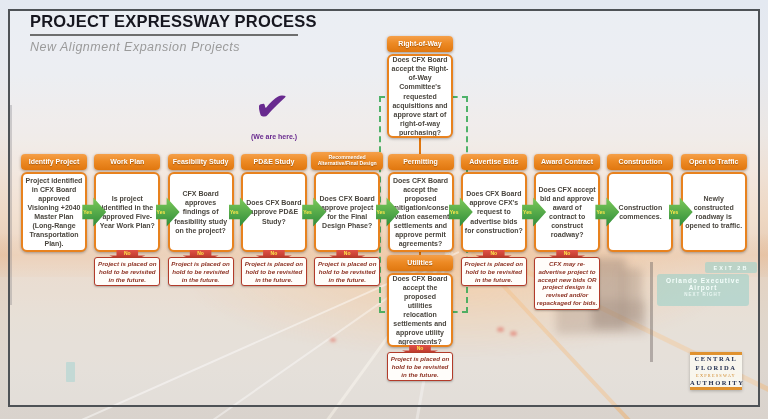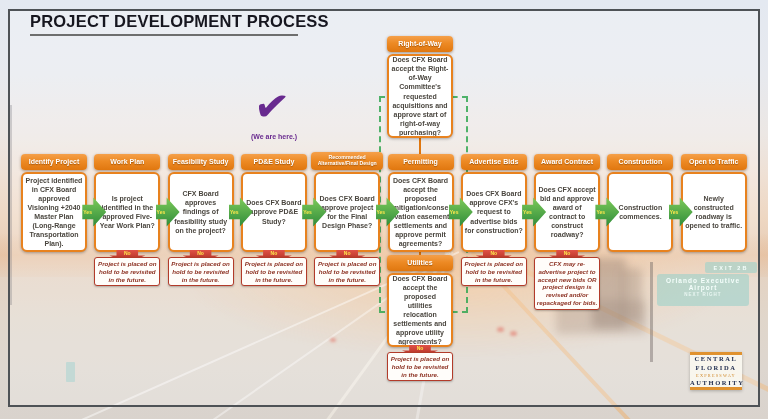--- a/index.html
+++ b/index.html
@@ -108,22 +108,23 @@
   <div class="cfx-logo">
     <div class="bar"></div>
     <div class="l1">CENTRAL</div>
     <div class="l2">FLORIDA</div>
     <div class="l3">EXPRESSWAY</div>
     <div class="l4">AUTHORITY</div>
     <div class="bar"></div>
   </div>
 
   <div class="titleblock">
-    <div class="title">PROJECT DEVELOPMENT PROCESS</div>
+    <div class="title">PROJECT EXPRESSWAY PROCESS</div>
     <div class="rule"></div>
+    <div class="subtitle">New Alignment Expansion Projects</div>
   </div>
 
   <div class="dashed-zone"></div>
   <div class="vline" style="left:419px;top:136px;height:20px;"></div>
   <div class="vline" style="left:419px;top:250px;height:8px;"></div>
 
   <div class="checkmark">✔</div>
   <div class="we-are-here">(We are here.)</div>
 
   <div class="col" style="left:387px;top:36px;">

